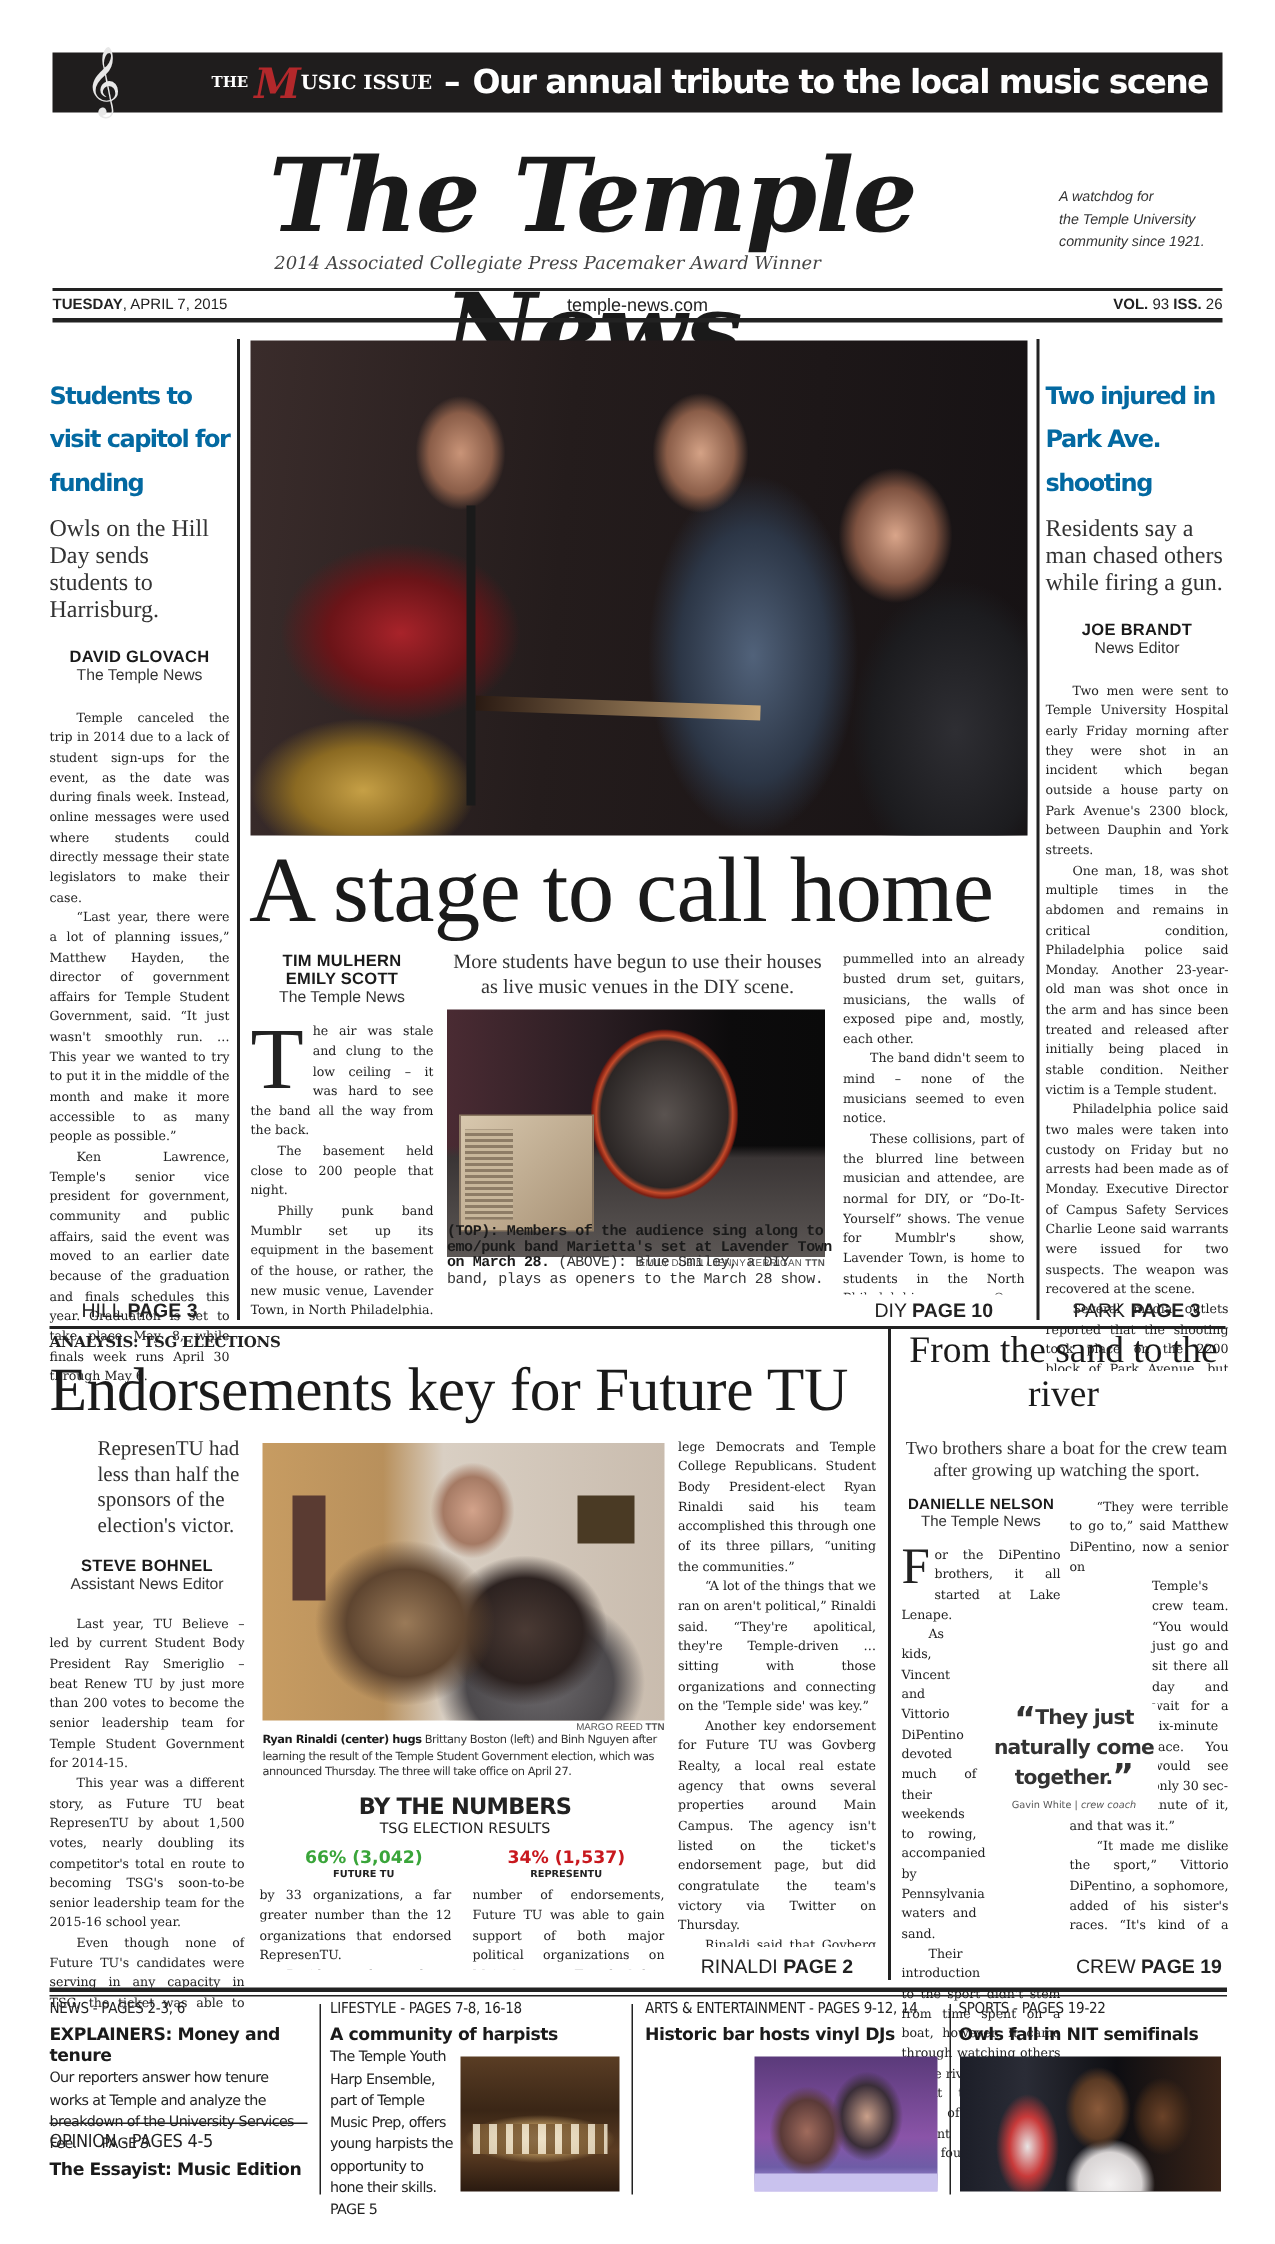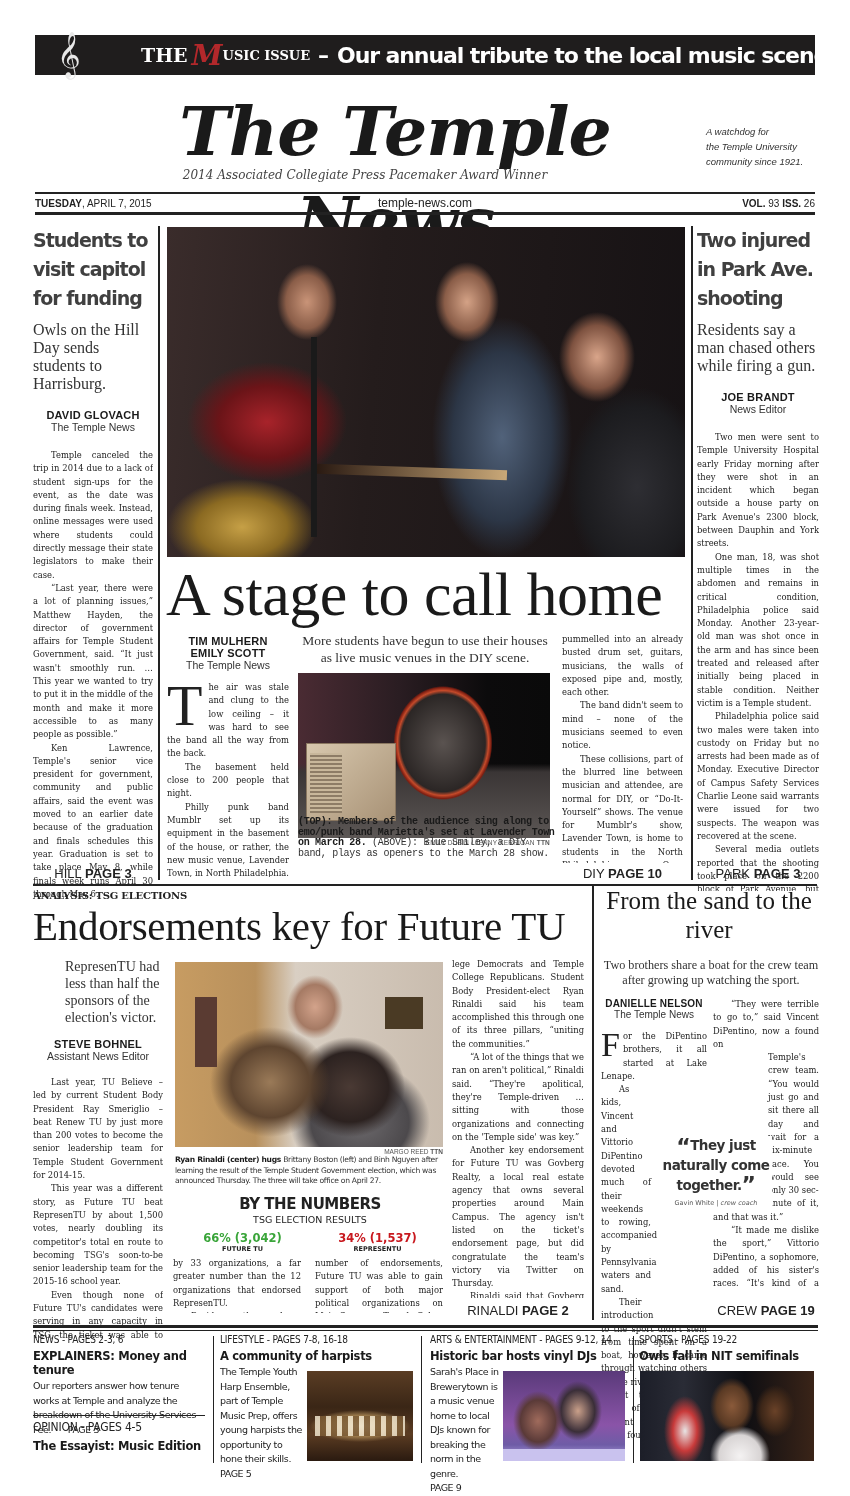--- a/index.html
+++ b/index.html
@@ -10,34 +10,34 @@
   .body-text { font-family: "DejaVu Serif", serif; font-size: 8.4px; line-height: 13.3px; text-align: justify; color: #222; }
   .body-text p { text-indent: 18px; }
   .byline { text-align: center; font-family: "Liberation Sans", sans-serif; }
   .byline .name { font-weight: bold; font-size: 11px; letter-spacing: 0.2px; }
   .byline .role { font-size: 10.5px; color: #333; }
   .jump { font-family: "Liberation Sans", sans-serif; font-size: 13px; text-align: center; color: #222; }
   .jump b { font-weight: bold; }
   .vrule { position: absolute; width: 1.5px; background: #222; }
   .hrule { position: absolute; height: 2px; background: #222; }
   .photo { position: absolute; overflow: hidden; }
-  .headline-side { font-family: "DejaVu Sans", sans-serif; font-weight: bold; font-size: 19px; line-height: 29px; letter-spacing: -1px; color: #404040; }
+  .headline-side { font-family: "DejaVu Sans", sans-serif; font-weight: bold; font-size: 16px; line-height: 29px; letter-spacing: -1px; color: #0369a1; margin-top: 23px; }
   .dek-side { font-family: "Liberation Serif", serif; font-size: 16px; line-height: 18px; color: #333; }
   .dropcap { float: left; font-family: "Liberation Serif", serif; font-size: 58px; line-height: 46px; margin: 2px 6px 0 0; color: #222; }
   .section-label { font-family: "DejaVu Sans", sans-serif; font-stretch: condensed; font-size: 10px; color: #222; letter-spacing: -0.2px; }
   .teaser-head { font-family: "DejaVu Sans", sans-serif; font-weight: bold; font-size: 11.5px; letter-spacing: -0.3px; color: #1a1a1a; }
   .teaser-body { font-family: "DejaVu Sans", sans-serif; font-size: 9.5px; line-height: 14.5px; color: #222; letter-spacing: -0.4px; }
 </style>
 </head>
 <body>
 
 <div class="abs" style="left:35px;top:35px;width:780px;height:40px;background:#1f1d1d;">
   <div class="abs" style="left:22px;top:-6px;font-size:40px;line-height:50px;color:#e8e8e8;font-family:'DejaVu Sans',sans-serif;">𝄞</div>
   <div class="abs" style="left:106px;top:0;height:40px;display:flex;align-items:center;white-space:nowrap;">
-    <span style="font-family:'DejaVu Serif',serif;font-weight:bold;font-size:19px;color:#fff;">THE</span>
+    <span style="font-family:'DejaVu Serif',serif;font-weight:bold;font-size:10px;color:#fff;">THE</span>
     <span style="font-family:'DejaVu Serif',serif;font-weight:bold;font-size:28px;color:#b3282b;margin-left:4px;font-style:italic;">M</span>
     <span style="font-family:'DejaVu Serif',serif;font-weight:bold;font-size:13px;color:#fff;">USIC ISSUE</span>
     <span style="font-family:'DejaVu Sans',sans-serif;font-weight:bold;font-size:22px;color:#fff;margin:0 8px;">–</span>
     <span style="font-family:'DejaVu Sans',sans-serif;font-weight:bold;font-size:22px;color:#fff;letter-spacing:-1.1px;">Our annual tribute to the local music scene</span>
   </div>
 </div>
 
 <div class="abs" style="left:105px;top:86px;width:580px;font-family:'DejaVu Serif',serif;font-weight:bold;font-size:68px;line-height:90px;color:#1a1a1a;letter-spacing:-1px;font-style:italic;text-align:center;">The Temple News</div>
 <div class="abs" style="left:120px;top:168px;width:490px;text-align:center;font-family:'DejaVu Serif',serif;font-style:italic;font-size:12px;color:#444;">2014 Associated Collegiate Press Pacemaker Award Winner</div>
 <div class="abs" style="left:706px;top:124px;width:120px;font-family:'Liberation Sans',sans-serif;font-style:italic;font-size:9.5px;line-height:15px;color:#333;">
@@ -236,21 +236,21 @@
     <p>Their introduction</p>
   </div>
   <div class="body-text" style="height:120px;overflow:hidden;">
     <div>to the sport didn't stem from time spent on a boat, however. It came through watching others on the river from afar.</div>
     <p>At the respective ages of 10 and 8, Vincent and Vittorio each found rowing the least bit entertaining even though they turned up</p>
   </div>
 </div>
 
 <div class="abs" style="left:713px;top:998px;width:106px;">
   <div class="body-text">
-    <p>“They were terrible to go to,” said Vincent DiPentino, now a found on</p>
+    <p>“They were terrible to go to,” said Matthew DiPentino, now a senior on</p>
   </div>
   <div class="body-text" style="margin-left:55px;width:51px;">
     <div>Temple's crew team. “You would just go and sit there all day and wait for a six-minute race. You would see only 30 sec-</div>
   </div>
   <div class="body-text" style="height:95px;overflow:hidden;">
     <div>onds to a minute of it, and that was it.”</div>
     <p>“It made me dislike the sport,” Vittorio DiPentino, a sophomore, added of his sister's races. “It's kind of a boring thing when you are not sure what</p>
   </div>
 </div>
 
@@ -298,24 +298,20 @@
        radial-gradient(ellipse 50px 16px at 53px 55px, #e4d4b4 0%, #a68452 60%, transparent 100%),
        linear-gradient(180deg, #5a3d24 0%, #3a2616 40%, #5b3c22 70%, #2a1a10 100%);">
   <div class="abs" style="left:8px;top:45px;width:90px;height:20px;background:repeating-linear-gradient(90deg,#efe4cc 0 5px,#7a5a34 5px 11px);opacity:0.85;"></div>
 </div>
 
 <div class="vrule" style="left:421px;top:1336px;height:127px;width:1px;"></div>
 
 <div class="abs" style="left:430px;top:1334px;width:200px;">
   <div class="section-label">ARTS &amp; ENTERTAINMENT - PAGES 9-12, 14</div>
   <div class="teaser-head" style="margin-top:4px;">Historic bar hosts vinyl DJs</div>
-  <div class="teaser-body" style="margin-top:2px;width:70px;">
-    <div>Sarah's Place in Brewerytown is a music venue home to local DJs known for breaking the norm in the genre.</div>
-    <div>PAGE 9</div>
-  </div>
 </div>
 <div class="photo" style="left:503px;top:1371px;width:122px;height:90px;background:
        radial-gradient(ellipse 25px 30px at 35px 50px, #a06b5c 0%, #5a3a38 70%, transparent 100%),
        radial-gradient(ellipse 24px 30px at 75px 40px, #caa08a 0%, #3a2e38 70%, transparent 100%),
        linear-gradient(0deg, #b8a8e8 0%, #6e5ca6 18%, #8a54a8 40%, #5a3a7a 100%);">
   <div class="abs" style="left:0;top:78px;width:122px;height:12px;background:#c9c2ee;"></div>
 </div>
 
 <div class="vrule" style="left:633px;top:1336px;height:127px;width:1px;"></div>
 

